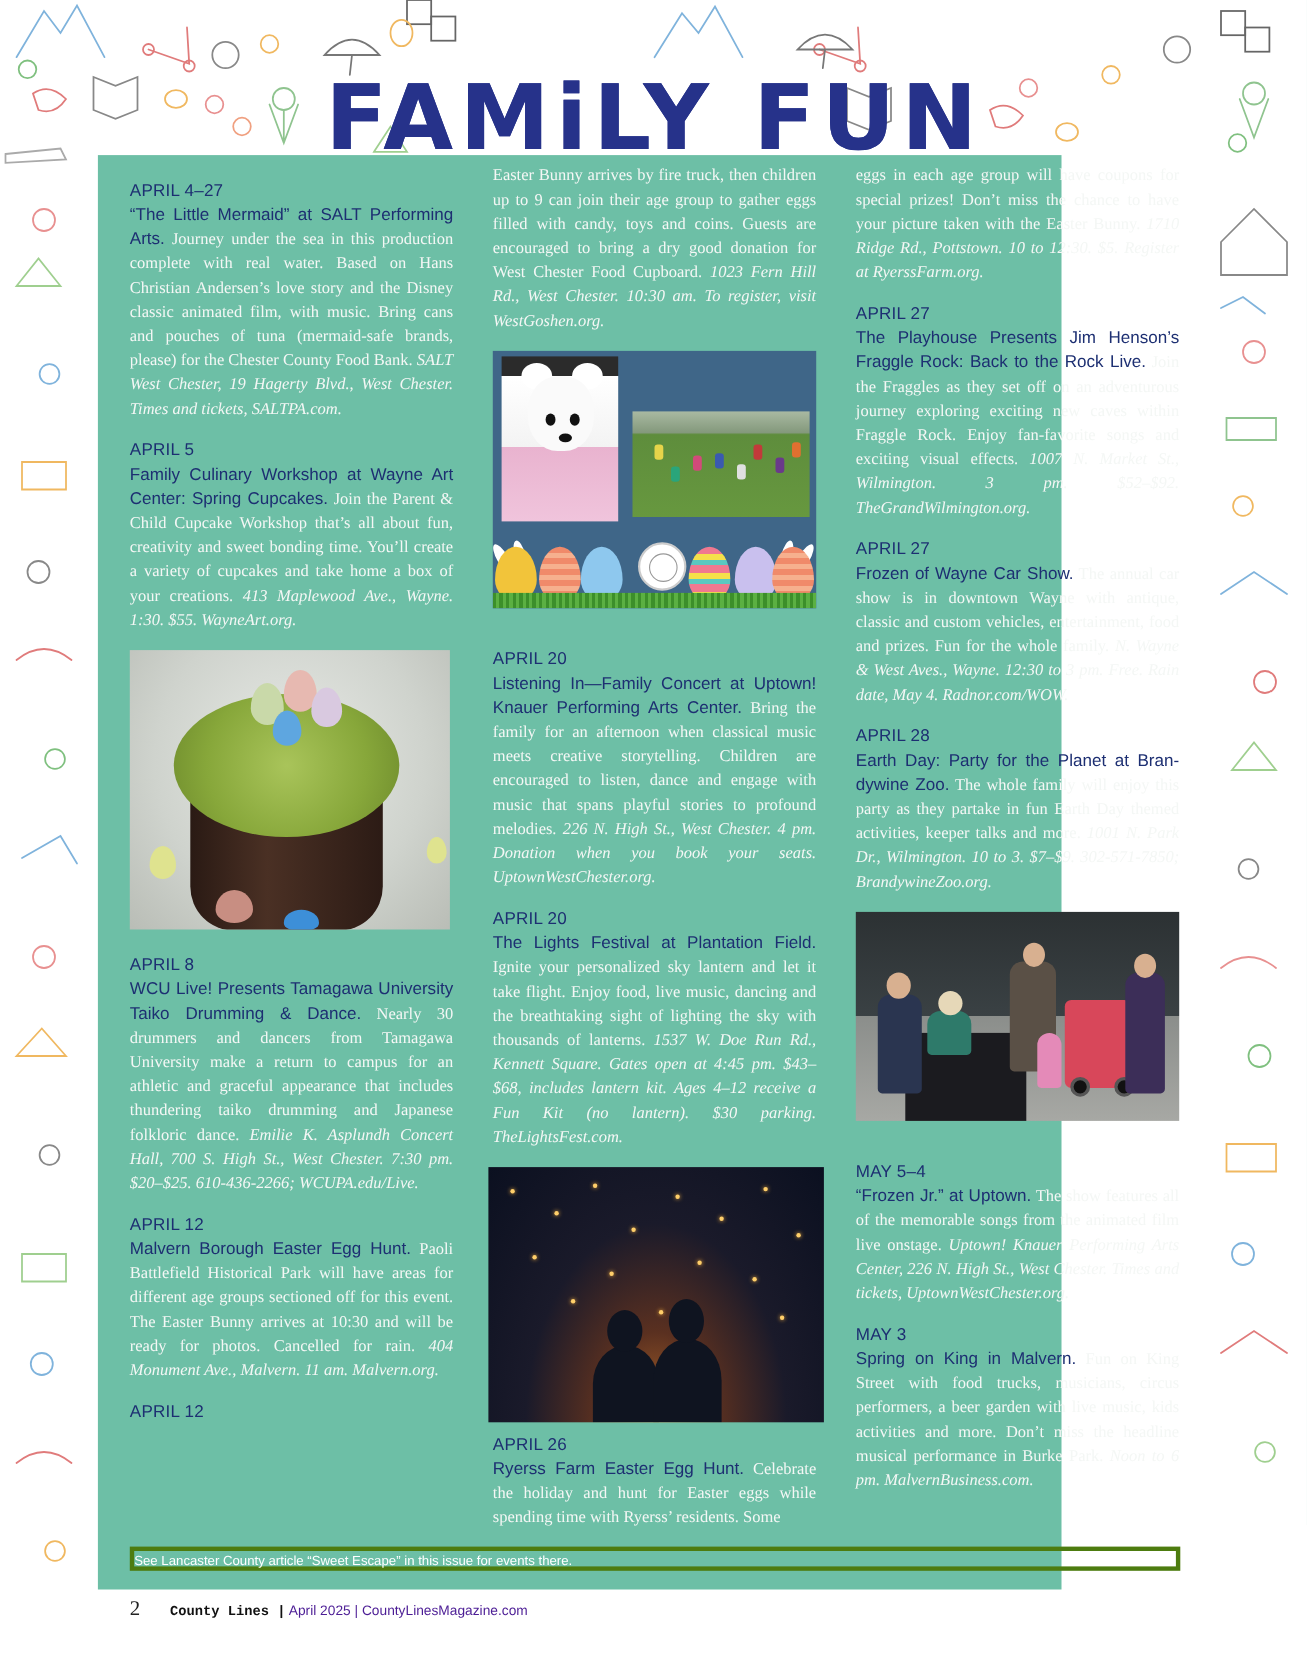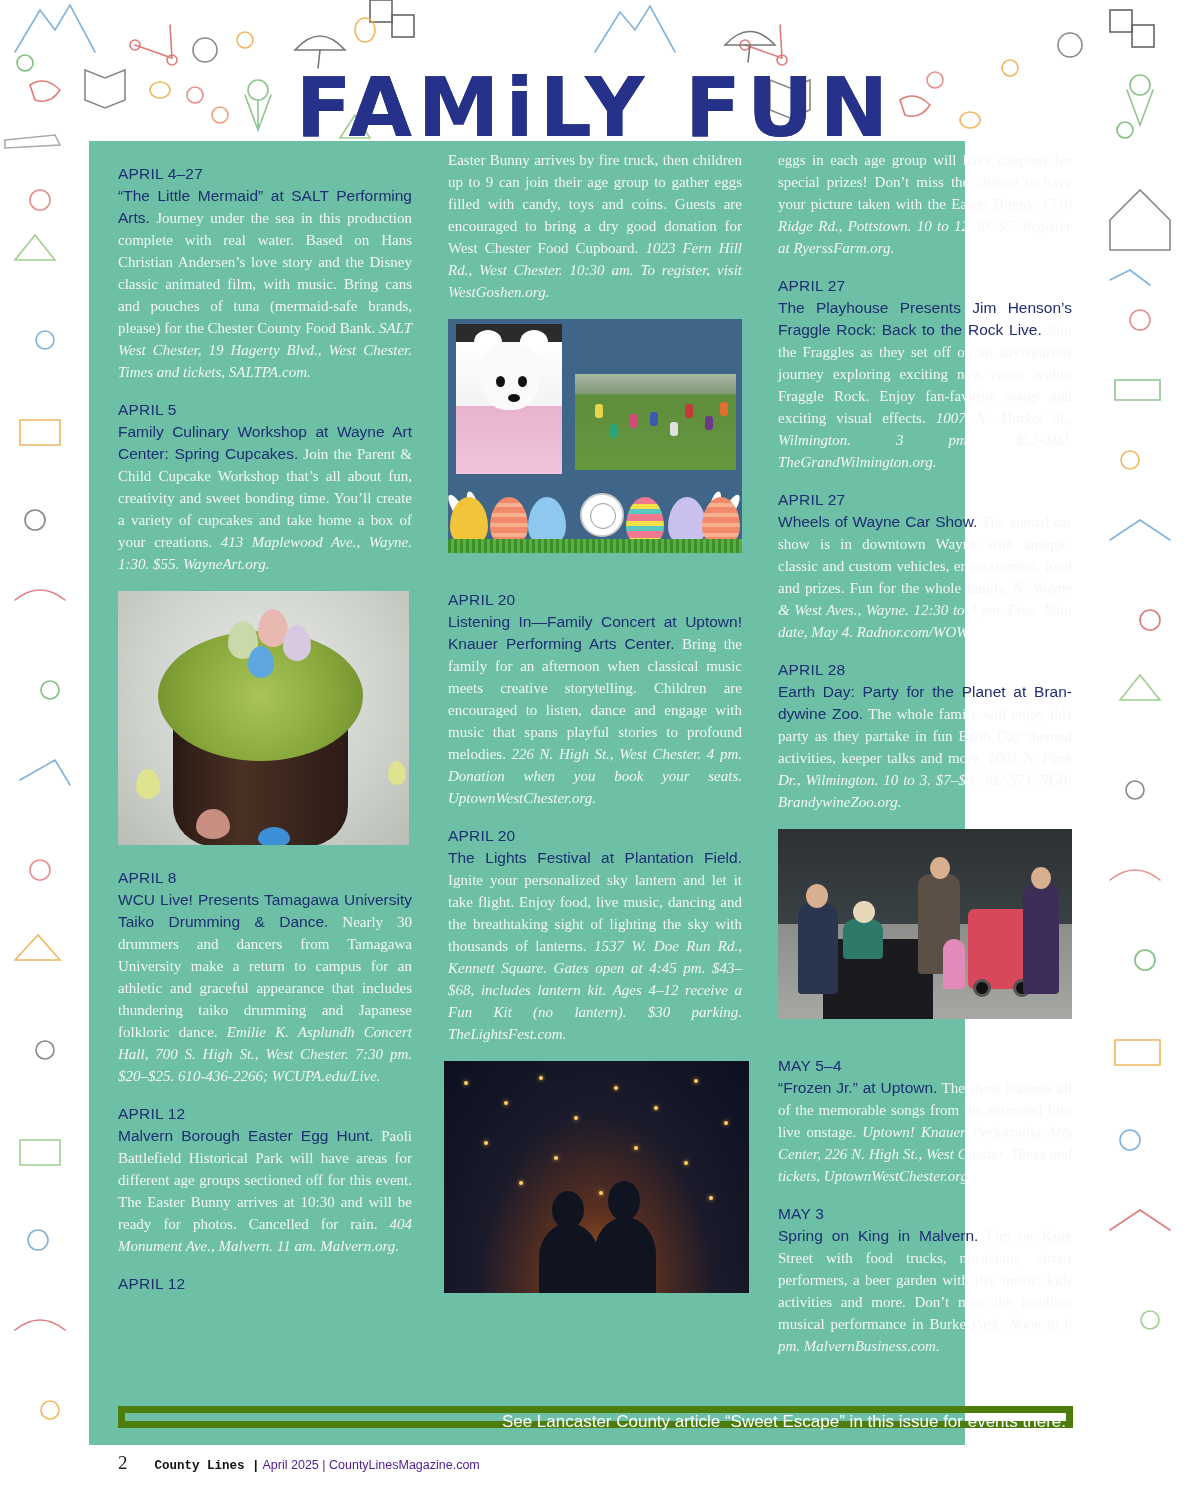--- a/index.html
+++ b/index.html
@@ -75,22 +75,22 @@
   
   .zoo { width: 294px; height: 190px; background: linear-gradient(180deg,#2c3133 0%,#3a4144 50%,#8b8e8b 50%,#a7a8a4 100%); }
   .table { position: absolute; left: 45px; top: 110px; width: 110px; height: 80px; background: #1b1b1f; }
   .person { position: absolute; border-radius: 12px 12px 4px 4px; }
   .phead { position: absolute; border-radius: 50%; background: #d8b090; }
   .stroller { position: absolute; left: 190px; top: 80px; width: 60px; height: 80px; background: #d8475a; border-radius: 6px; }
   .wheel { position: absolute; width: 18px; height: 18px; border-radius: 50%; background: #111; border: 3px solid #555; }
 
   .notice {
     position: absolute; left: 29px; top: 1265px; width: 955px; height: 22px;
-    border: 7px solid #4d7c0f; text-align: right;
-    font-family: "Liberation Sans", sans-serif; font-size: 17px; line-height: 18px; color: #ffffff;
+    border: 4px solid #4d7c0f; text-align: left;
+    font-family: "Liberation Sans", sans-serif; font-size: 12px; line-height: 18px; color: #ffffff;
   }
 
   .footer { position: absolute; left: 118px; top: 1452px; height: 22px; display: flex; align-items: baseline; z-index: 3; }
   .page-num { font-family: "Liberation Serif", serif; font-size: 19px; color: #222; margin-right: 27px; }
   .footer-pub { font-family: Liberation Mono, monospace; font-size: 12.5px; font-weight: bold; color: #111; }
   .footer-rest { font-family: "Liberation Sans", sans-serif; font-size: 12.5px; color: #4c1d95; margin-left: 3px; }
 </style>
 </head>
 <body>
 
@@ -283,33 +283,37 @@
       <div class="lantern" style="left:240px;top:100px;"></div>
       <div class="lantern" style="left:75px;top:120px;"></div>
       <div class="lantern" style="left:155px;top:130px;"></div>
       <div class="lantern" style="left:265px;top:135px;"></div>
       <div class="silhouette" style="left:95px;width:60px;height:70px;"></div>
       <div class="head" style="left:108px;top:130px;width:32px;height:38px;"></div>
       <div class="silhouette" style="left:150px;width:62px;height:76px;"></div>
       <div class="head" style="left:164px;top:120px;width:32px;height:40px;"></div>
     </div>
 
+    <div class="event">
+      <div class="date">APRIL 26</div>
+      <p class="body-text"><span class="ev-title">Ryerss Farm Easter Egg Hunt.</span><span> Celebrate the holiday and hunt for Easter eggs while spending time with Ryerss’ residents. Some</span></p>
+    </div>
   </div>
 
   <div class="col col3">
     <div class="event">
       <p class="body-text"><span>eggs in each age group will have coupons for special prizes! Don’t miss the chance to have your picture taken with the Easter Bunny. </span><span class="ev-info">1710 Ridge Rd., Pottstown. 10 to 12:30. $5. Register at RyerssFarm.org.</span></p>
     </div>
     <div class="event">
       <div class="date">APRIL 27</div>
       <p class="body-text"><span class="ev-title">The Playhouse Presents Jim Henson’s Fraggle Rock: Back to the Rock Live.</span><span> Join the Fraggles as they set off on an adven­turous journey exploring exciting new caves within Fraggle Rock. Enjoy fan-favorite songs and exciting visual effects. </span><span class="ev-info">1007 N. Market St., Wilmington. 3 pm. $52–$92. TheGrandWilmington.org.</span></p>
     </div>
     <div class="event">
       <div class="date">APRIL 27</div>
-      <p class="body-text"><span class="ev-title">Wheels of Wayne Car Show.</span><span> The annual car show is in downtown Wayne with antique, classic and custom vehicles, entertainment, food and prizes. Fun for the whole family. </span><span class="ev-info">N. Wayne &amp; West Aves., Wayne. 12:30 to 3 pm. Free. Rain date, May 4. Radnor.com/WOW.</span></p>
+      <p class="body-text"><span class="ev-title">Frozen of Wayne Car Show.</span><span> The annual car show is in downtown Wayne with antique, classic and custom vehicles, entertainment, food and prizes. Fun for the whole family. </span><span class="ev-info">N. Wayne &amp; West Aves., Wayne. 12:30 to 3 pm. Free. Rain date, May 4. Radnor.com/WOW.</span></p>
     </div>
     <div class="event">
       <div class="date">APRIL 28</div>
       <p class="body-text"><span class="ev-title">Earth Day: Party for the Planet at Bran­dywine Zoo.</span><span> The whole family will enjoy this party as they partake in fun Earth Day themed activities, keeper talks and more. </span><span class="ev-info">1001 N. Park Dr., Wilmington. 10 to 3. $7–$9. 302-571-7850; BrandywineZoo.org.</span></p>
     </div>
 
     <div class="photo zoo" style="margin-bottom:36px;">
       <div class="table"></div>
       <div class="person" style="left:20px;top:75px;width:40px;height:90px;background:#2a3550;"></div>
       <div class="phead" style="left:28px;top:55px;width:22px;height:24px;"></div>

